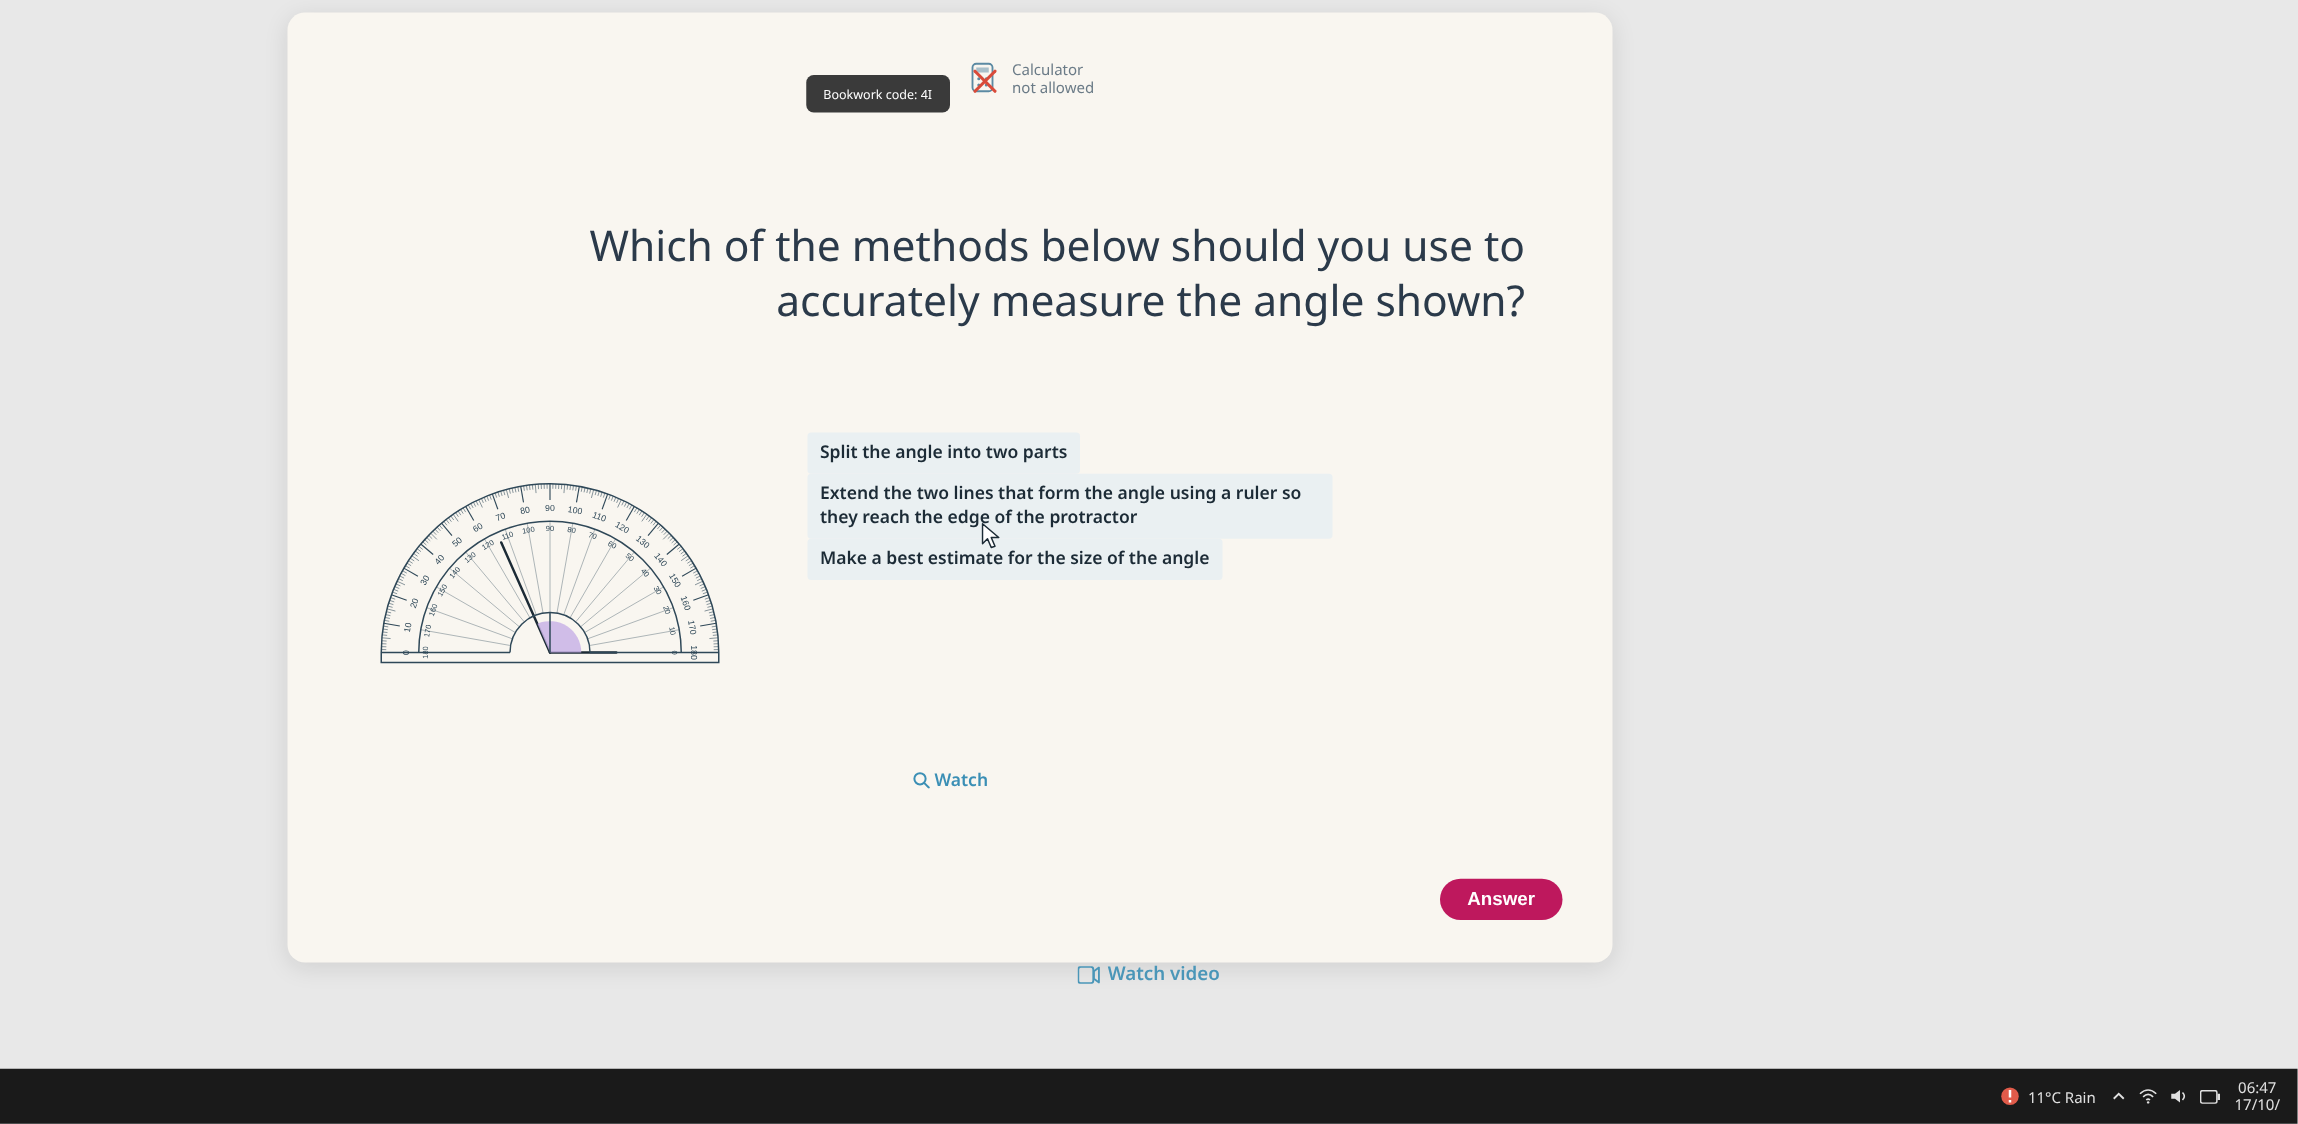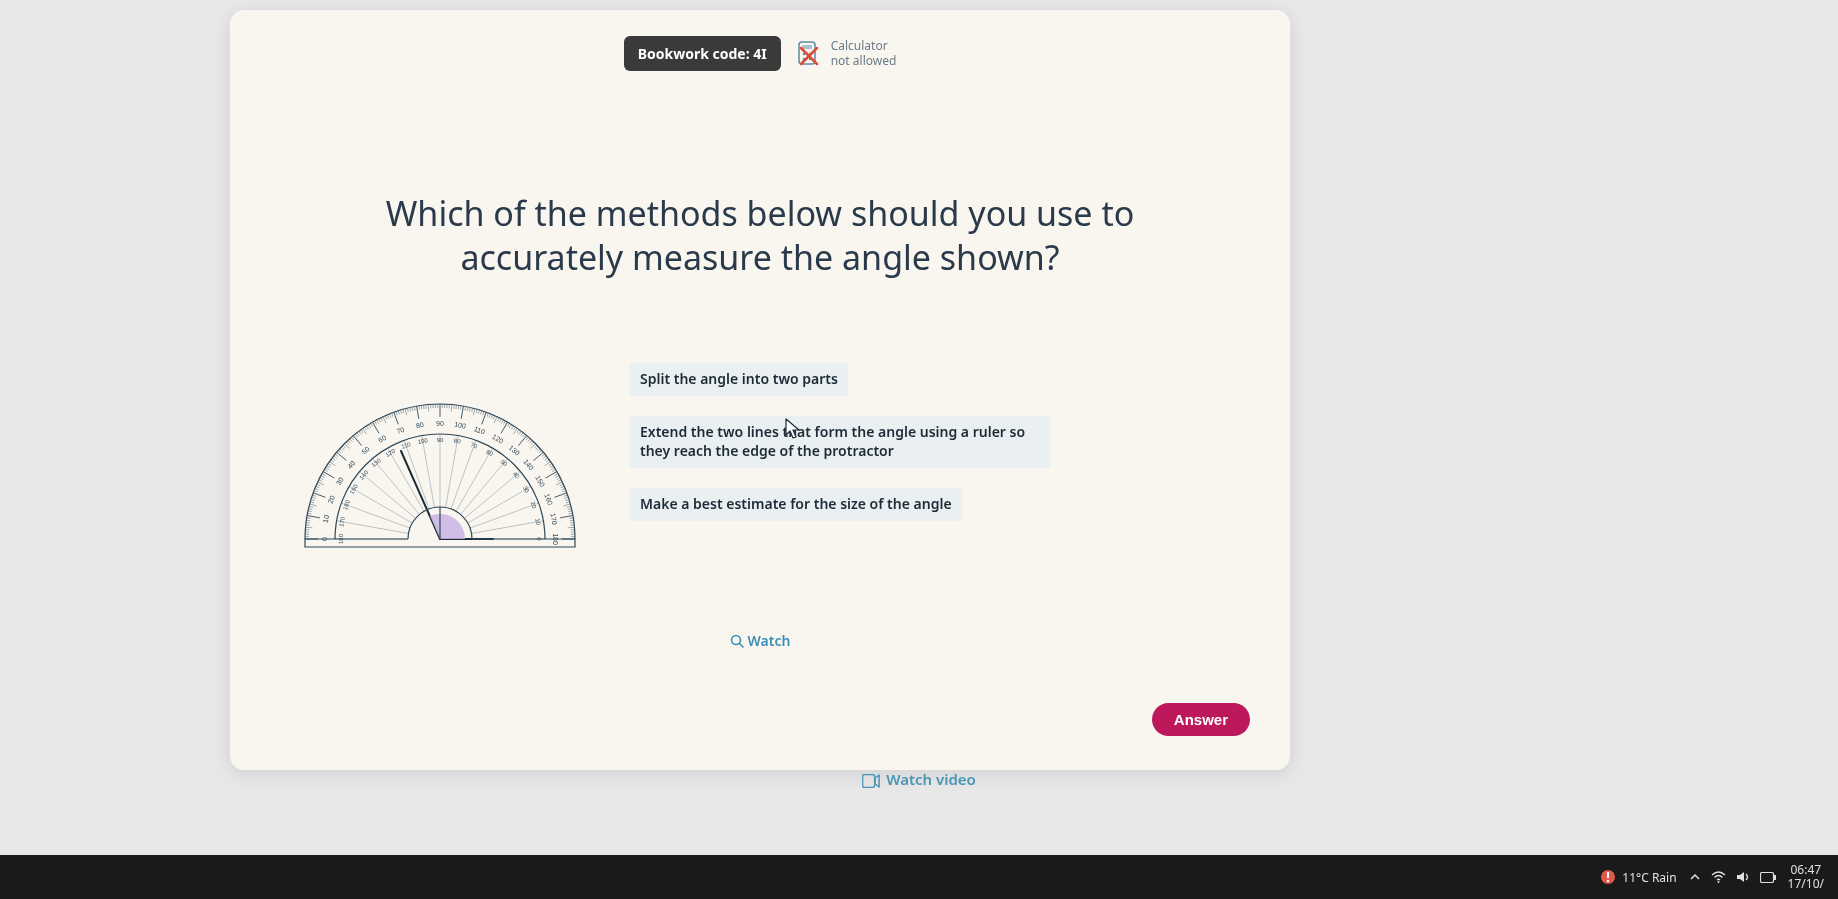--- a/index.html
+++ b/index.html
@@ -25,45 +25,46 @@
   .top-bar {
     display: flex;
     justify-content: center;
     align-items: center;
     gap: 14px;
     margin-top: 6px;
   }
   .bookwork {
     background: #3a3a3a;
     color: #fff;
-    font-size: 14px;
-    font-weight: 700;
+    font-size: 10px;
+    font-weight: 400;
     padding: 8px 14px;
     border-radius: 6px;
+    margin-top: 24px;
   }
   .calc-wrap {
     display: flex;
     align-items: center;
     gap: 8px;
   }
   .calc-icon-box {
     width: 28px;
     height: 28px;
     position: relative;
   }
   .calc-text {
     display: flex;
     flex-direction: column;
     font-size: 12px;
     line-height: 1.2;
     color: #6b7b87;
   }
   .question {
-    margin-top: 120px;
-    text-align: center;
+    margin-top: 84px;
+    text-align: right;
     color: #2b3a4a;
     font-size: 34px;
     font-weight: 400;
     line-height: 1.3;
     padding: 0 30px;
   }
   .content {
     display: flex;
     margin-top: 80px;
     gap: 40px;
@@ -73,23 +74,24 @@
     flex: 0 0 300px;
     display: flex;
     align-items: flex-start;
     justify-content: center;
     padding-top: 30px;
   }
   .options-col {
     flex: 1;
     display: flex;
     flex-direction: column;
-    gap: 20px;
+    gap: 0;
     max-width: 420px;
     padding-top: 4px;
+    margin-left: 16px;
   }
   .option {
     background: #eaf0f2;
     color: #1c2b36;
     font-size: 14px;
     font-weight: 600;
     padding: 7px 10px;
     border-radius: 3px;
     cursor: pointer;
     line-height: 1.35;

